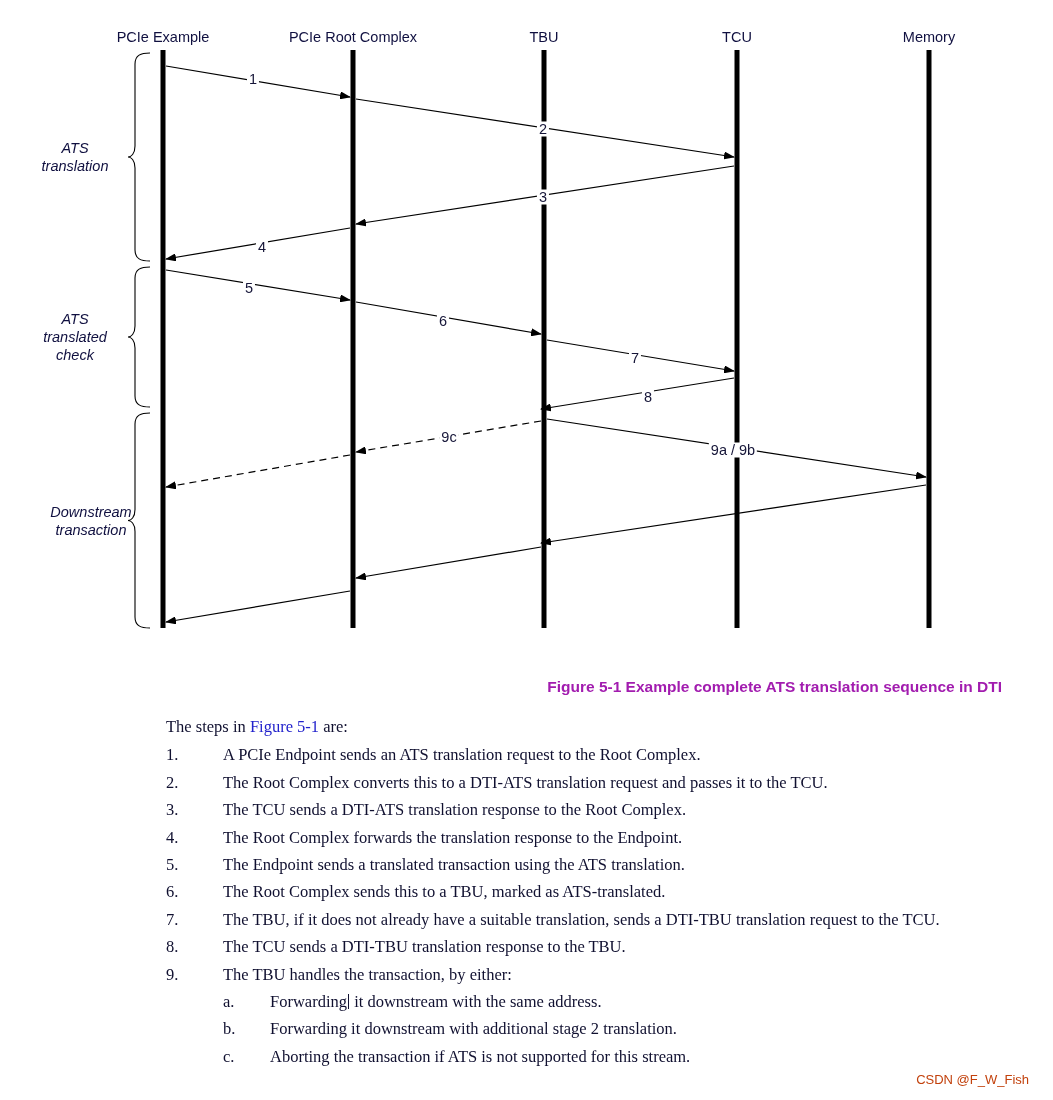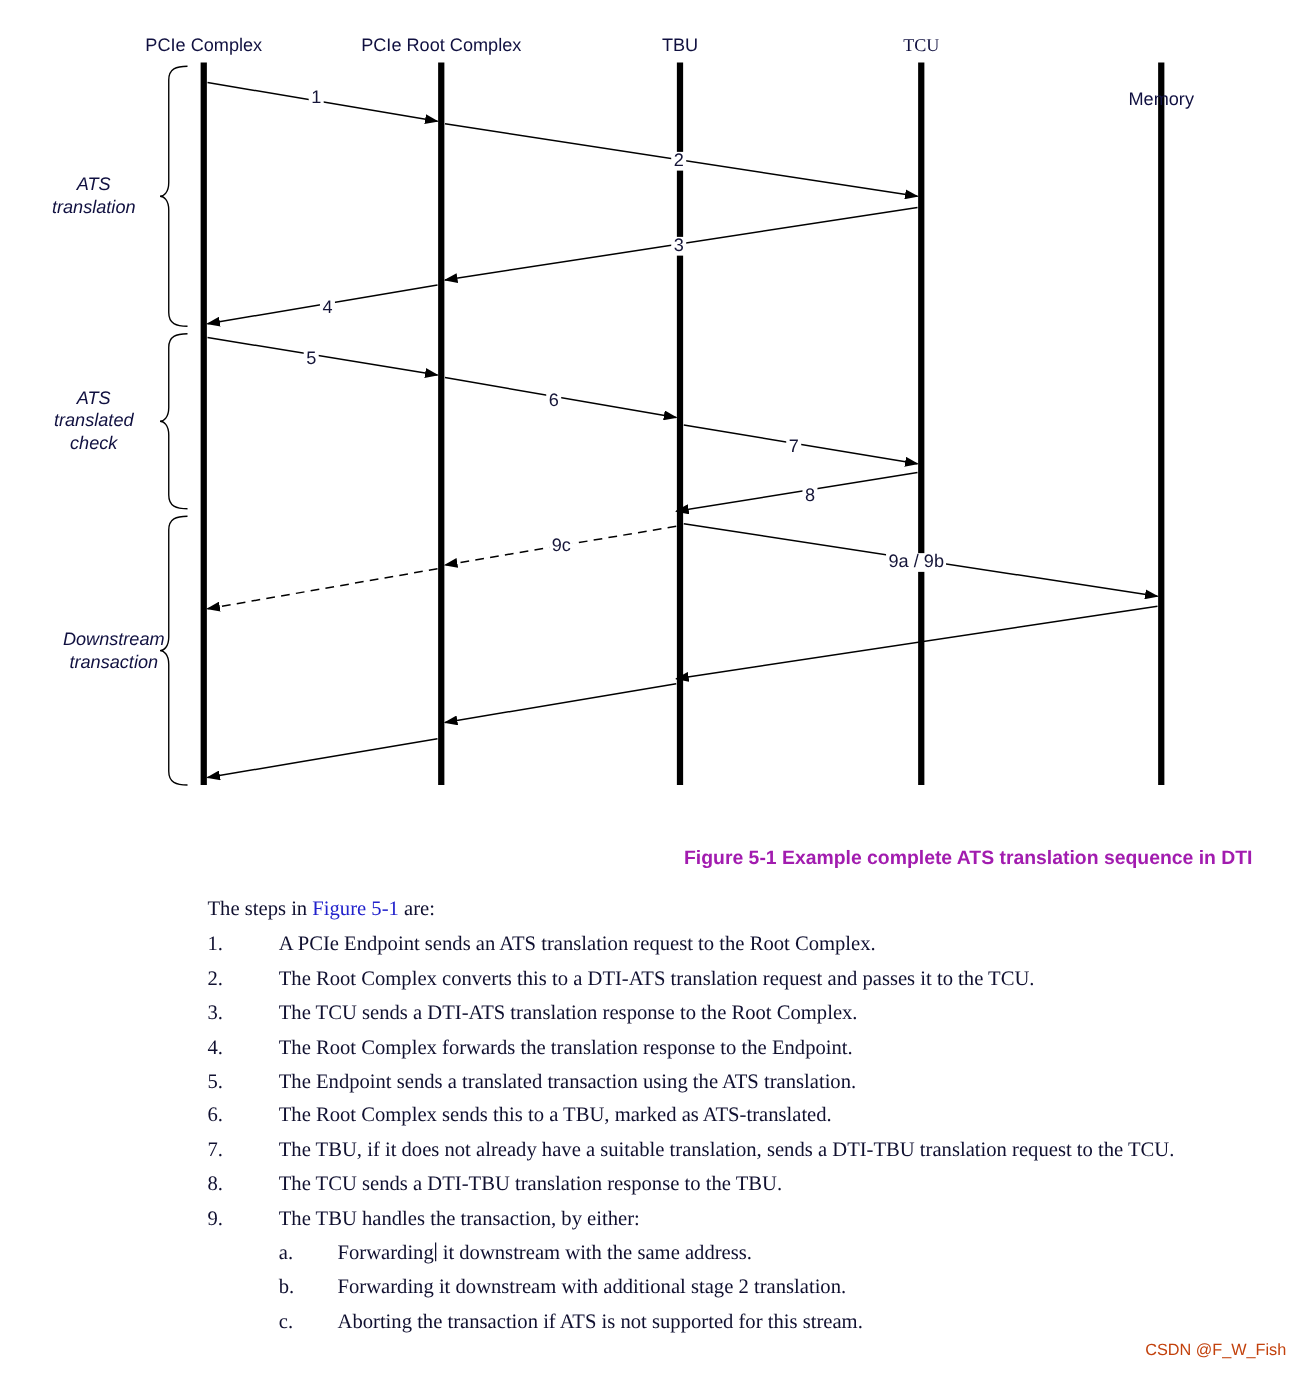--- a/index.html
+++ b/index.html
@@ -164,25 +164,25 @@
         <line x1="734" y1="378" x2="541" y2="409" stroke="#000000" stroke-width="1.2" marker-end="url(#arrowhead)"></line>
         <line x1="541" y1="421" x2="356" y2="452" stroke="#000000" stroke-width="1.2" marker-end="url(#arrowhead)" stroke-dasharray="7 5"></line>
         <line x1="350" y1="455" x2="166" y2="487" stroke="#000000" stroke-width="1.2" marker-end="url(#arrowhead)" stroke-dasharray="7 5"></line>
         <line x1="547" y1="419" x2="926" y2="477" stroke="#000000" stroke-width="1.2" marker-end="url(#arrowhead)"></line>
         <line x1="926" y1="485" x2="541" y2="543" stroke="#000000" stroke-width="1.2" marker-end="url(#arrowhead)"></line>
         <line x1="541" y1="547" x2="356" y2="578" stroke="#000000" stroke-width="1.2" marker-end="url(#arrowhead)"></line>
         <line x1="350" y1="591" x2="166" y2="622" stroke="#000000" stroke-width="1.2" marker-end="url(#arrowhead)"></line>
       </g>
   </svg>
   <div id="headers-layer">
-      <div class="lifeline-header" style="left: 163px;">PCIe Complex</div>
+      <div class="lifeline-header" style="left: 163px;">PCIe Example</div>
       <div class="lifeline-header" style="left: 353px;">PCIe Root Complex</div>
       <div class="lifeline-header" style="left: 544px;">TBU</div>
-      <div class="lifeline-header" style="left: 737px; font-family: Liberation Serif, serif;">TCU</div>
-      <div class="lifeline-header" style="left: 929px; margin-top: 43px;">Memory</div>
+      <div class="lifeline-header" style="left: 737px;">TCU</div>
+      <div class="lifeline-header" style="left: 929px;">Memory</div>
     </div>
   <div id="phase-labels-layer">
       <div class="phase-label" style="left: 75px; top: 157px;">ATS
 translation</div>
       <div class="phase-label" style="left: 75px; top: 337px;">ATS
 translated
 check</div>
       <div class="phase-label" style="left: 91px; top: 520.5px;">Downstream
 transaction</div>
     </div>

